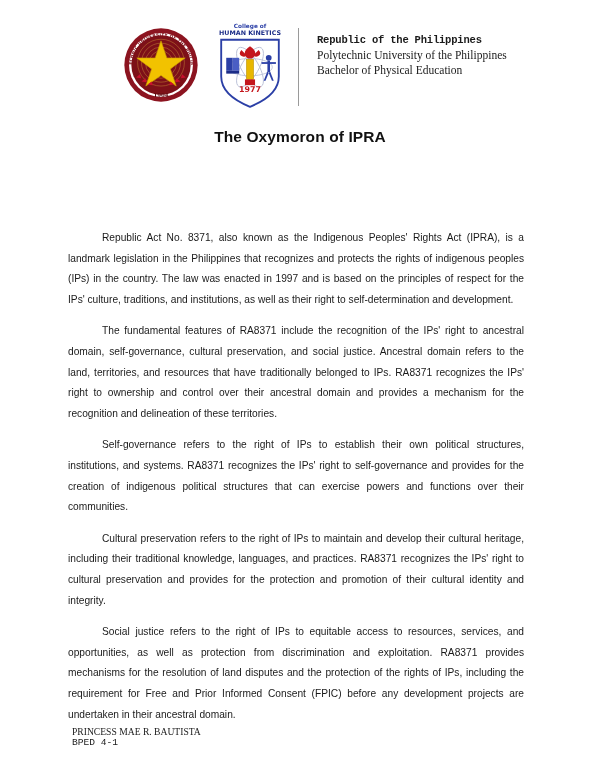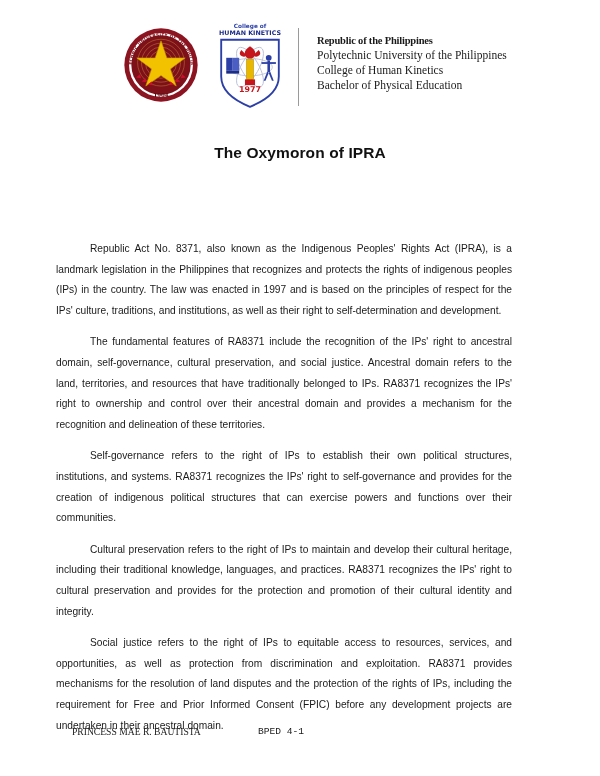--- a/index.html
+++ b/index.html
@@ -66,37 +66,37 @@
     background: #9a9a9a;
     flex: 0 0 auto;
     margin-top: 10px;
   }
   .inst-text {
     padding-left: 18px;
     margin-top: 16px;
     line-height: 1.32;
   }
   .inst-gothic {
-    font-family: Liberation Serif, serif;
+    font-family: Liberation Mono, monospace;
     font-weight: bold;
     font-size: 10.5px;
     letter-spacing: -0.2px;
     color: #1a1a1a;
     font-stretch: condensed;
   }
   .inst-line {
     font-family: "Liberation Serif", serif;
     font-size: 11.5px;
     color: #1a1a1a;
   }
 
   
   .doc-title {
     position: absolute;
-    top: 144px;
+    top: 128px;
     left: 0;
     width: 600px;
     text-align: center;
     font-size: 15.5px;
     font-weight: bold;
     letter-spacing: 0.1px;
     color: #111111;
   }
   .doc-subtitle {
     position: absolute;
@@ -107,42 +107,41 @@
     font-size: 9.6px;
     font-style: italic;
     line-height: 1.62;
     color: #1a1a1a;
   }
 
   
   .body-copy {
     position: absolute;
     top: 228px;
-    left: 56px;
+    left: 68px;
     width: 456px;
-    margin-top: 11px;
   }
   .para {
     text-align: justify;
     text-justify: inter-word;
     font-size: 10.2px;
     line-height: 2.03;
     margin: 0 0 10.5px 0;
     text-indent: 34px;
     color: #1a1a1a;
   }
 
   
   .footer {
     position: absolute;
     top: 726px;
     left: 72px;
     width: 456px;
     display: flex;
-    flex-direction: row;
+    flex-direction: column;
     align-items: flex-start;
     font-family: "Liberation Serif", serif;
     font-size: 9.6px;
     color: #1a1a1a;
   }
   .foot-left {
     width: 186px;
     text-align: left;
   }
   .foot-mid {
@@ -226,21 +225,20 @@
         </svg>
       </div>
 
     </div>
 
     <div class="divider"></div>
 
     <div class="inst-text">
       <div class="inst-gothic">Republic of the Philippines</div>
       <div class="inst-line">Polytechnic University of the Philippines</div>
-      <div class="inst-line">College of Human Kinetics</div>
       <div class="inst-line">Bachelor of Physical Education</div>
     </div>
 
   </div>
 
   <div class="doc-title">The Oxymoron of IPRA</div>
 
   <div class="body-copy">
     <p class="para">Republic Act No. 8371, also known as the Indigenous Peoples' Rights Act (IPRA), is a landmark legislation in the Philippines that recognizes and protects the rights of indigenous peoples (IPs) in the country. The law was enacted in 1997 and is based on the principles of respect for the IPs' culture, traditions, and institutions, as well as their right to self-determination and development.</p>
     <p class="para">The fundamental features of RA8371 include the recognition of the IPs' right to ancestral domain, self-governance, cultural preservation, and social justice. Ancestral domain refers to the land, territories, and resources that have traditionally belonged to IPs. RA8371 recognizes the IPs' right to ownership and control over their ancestral domain and provides a mechanism for the recognition and delineation of these territories.</p>

